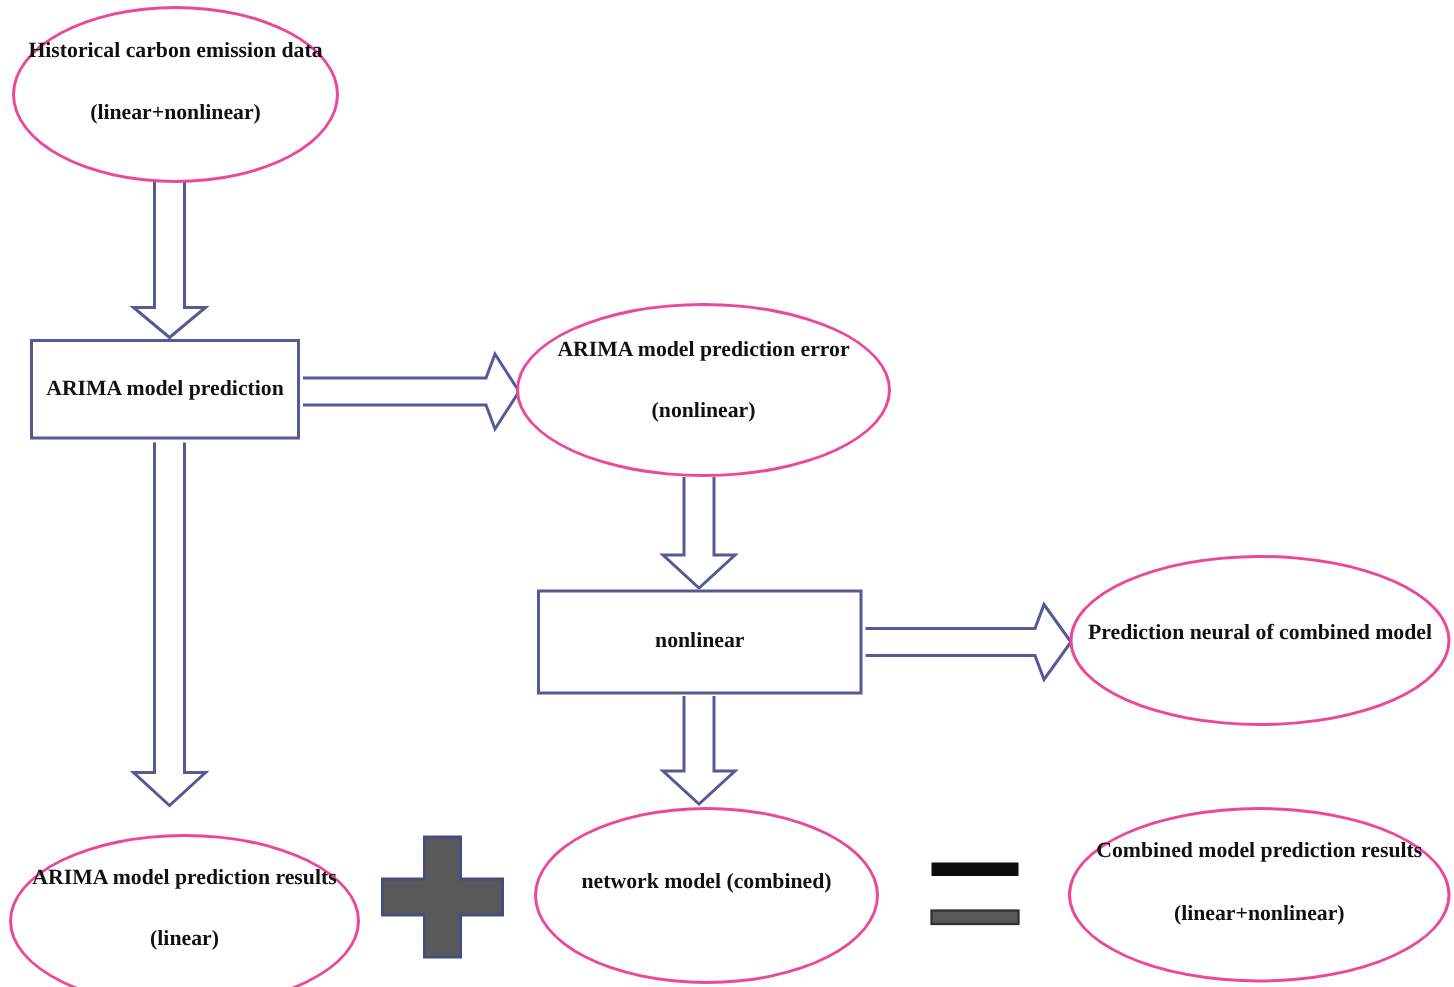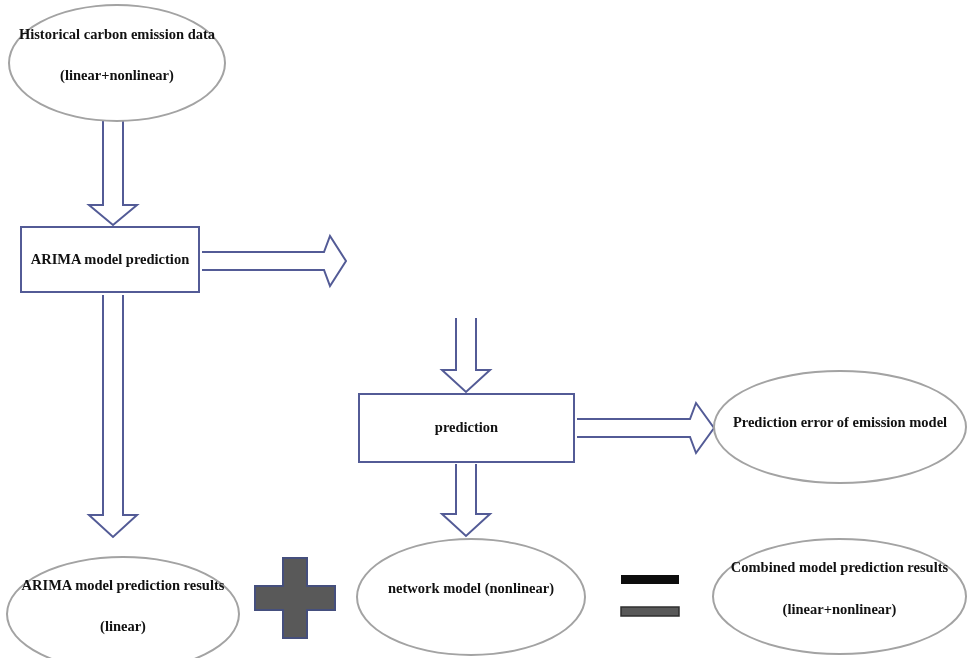--- a/index.html
+++ b/index.html
@@ -13,21 +13,21 @@
   #arrow-layer{position:absolute;left:0;top:0;width:969px;height:658px;}
   .node{
     position:absolute;
     display:flex;flex-direction:column;align-items:center;justify-content:center;
     text-align:center;
     font-weight:bold;font-size:14.5px;color:#111111;
     line-height:1.45;
     background:#ffffff;
     box-sizing:border-box;
   }
-  .ellipse{border:2px solid #a3a3a3;border-radius:50%;padding-bottom:16px;gap:20px;}
+  .ellipse{border:2px solid #ec4899;border-radius:50%;padding-bottom:16px;gap:20px;}
   .rect{border:2px solid #535b96;}
   .line{display:block;white-space:nowrap;}
   .op{position:absolute;}
 </style>
 </head>
 <body>
 
 <div id="figure">
 
   <svg id="arrow-layer" width="969" height="658" viewBox="0 0 969 658">
@@ -49,36 +49,40 @@
 
   <div class="node ellipse" style="left:8px;top:4px;width:218px;height:118px;">
     <span class="line">Historical carbon emission data</span>
     <span class="line">(linear+nonlinear)</span>
   </div>
 
   <div class="node rect" style="left:20px;top:226px;width:180px;height:67px;">
     <span class="line">ARIMA model prediction</span>
   </div>
 
+  <div class="node ellipse" style="left:344px;top:202px;width:250px;height:116px;padding-bottom:12px;">
+    <span class="line">ARIMA model prediction error</span>
+    <span class="line">(nonlinear)</span>
+  </div>
 
   <div class="node rect" style="left:358px;top:393px;width:217px;height:70px;">
-    <span class="line">prediction</span>
+    <span class="line">nonlinear</span>
   </div>
 
   <div class="node ellipse" style="left:713px;top:370px;width:254px;height:114px;padding-bottom:8px;">
-    <span class="line">Prediction error of emission model</span>
+    <span class="line">Prediction neural of combined model</span>
   </div>
 
   <div class="node ellipse" style="left:6px;top:556px;width:234px;height:116px;">
     <span class="line">ARIMA model prediction results</span>
     <span class="line">(linear)</span>
   </div>
 
   <div class="node ellipse" style="left:356px;top:538px;width:230px;height:118px;">
-    <span class="line">network model (nonlinear)</span>
+    <span class="line">network model (combined)</span>
   </div>
 
   <div class="node ellipse" style="left:712px;top:538px;width:255px;height:117px;">
     <span class="line">Combined model prediction results</span>
     <span class="line">(linear+nonlinear)</span>
   </div>
 
   <svg class="op" style="left:253px;top:556px;" width="84" height="84" viewBox="0 0 84 84">
     <path d="M30 2 H54 V30 H82 V54 H54 V82 H30 V54 H2 V30 H30 Z" fill="#595959" stroke="#454f7d" stroke-width="2"></path>
   </svg>

